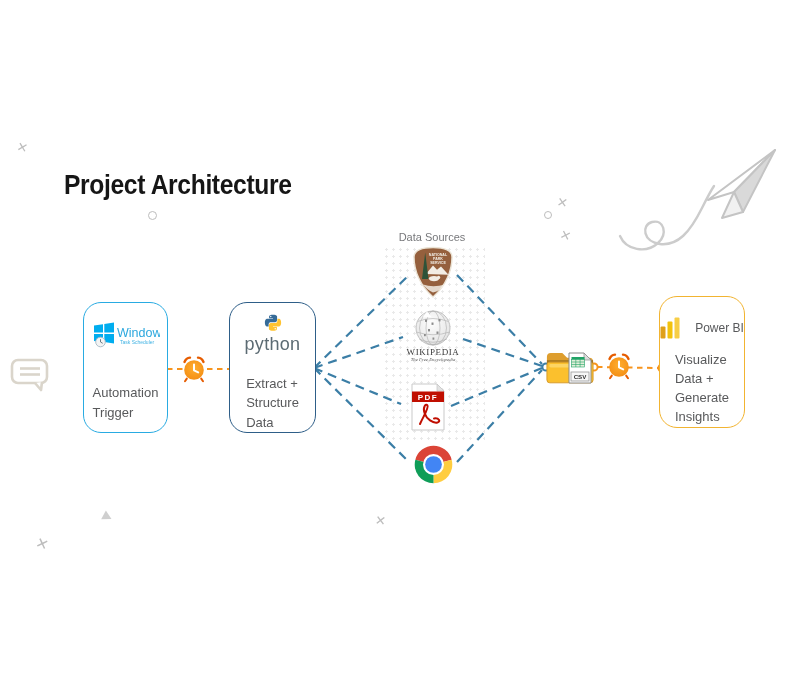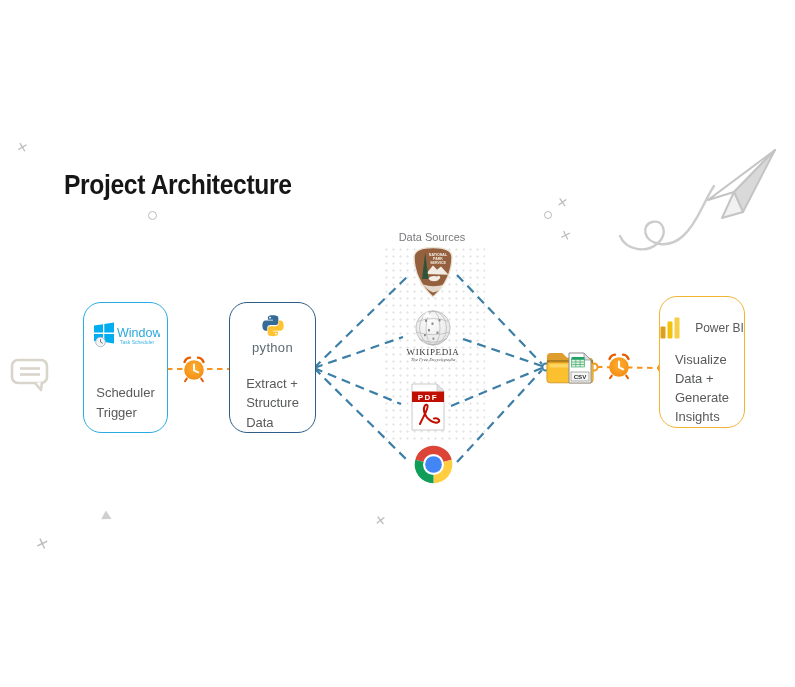--- a/index.html
+++ b/index.html
@@ -22,21 +22,21 @@
   .node { position:absolute; background:#fff; border:1.6px solid; border-radius:18px;
           display:flex; flex-direction:column; align-items:center; z-index:2; }
   #box-scheduler { left:83px;  top:302px; width:85px; height:131px; border-color:#29ABE2; }
   #box-python    { left:229px; top:302px; width:87px; height:131px; border-color:#2E5E88; }
   #box-powerbi   { left:659px; top:296px; width:86px; height:132px; border-color:#F2B431; }
   .node-label { font-size:13px; color:#58595B; line-height:1.5; text-align:left; white-space:pre-line; }
   #box-scheduler .node-label { margin-top:34px; }
   #box-python .node-label { margin-top:19px; }
   #box-powerbi .node-label { margin-top:12px; line-height:1.45; }
   .brand-row { display:flex; align-items:center; gap:14px; }
-  .python-word { font-size:13px; color:#5C6B73; margin-top:1px; letter-spacing:.3px; }
+  .python-word { font-size:18px; color:#5C6B73; margin-top:1px; letter-spacing:.3px; }
   .pbi-word { font-size:12px; color:#58595B; }
 
   .sources-heading { position:absolute; left:384px; top:231px; width:96px; text-align:center;
                      font-size:11px; font-weight:400; color:#77787B; z-index:2; }
 
   .abs { position:absolute; z-index:2; }
   .z3 { z-index:3; }
 
   
   .cross { position:absolute; color:#BDBDBD; font-size:13px; z-index:1; line-height:1; }
@@ -87,21 +87,21 @@
         <path d="M2 15 H11 V23.4 L2 22 Z"></path>
         <path d="M12.3 15 H22 V24.5 L12.3 23 Z"></path>
       </g>
       <g>
         <circle cx="8.5" cy="23" r="4.8" fill="#F4F4F4" stroke="#A5B8C4" stroke-width=".9"></circle>
         <path d="M8.5 20.2 V23 L10.7 24.3" stroke="#6B7C86" stroke-width="1" fill="none"></path>
       </g>
       <text x="25" y="17.5" font-size="12.5" fill="#2BA7DE">Windows</text>
       <text x="28" y="24.5" font-size="5" fill="#3FB2E3">Task Scheduler</text>
     </svg>
-    <div class="node-label">Scheduler
+    <div class="node-label">Automation
 Trigger</div>
   </div>
 
   <svg class="abs" style="left:181px; top:355px" width="26" height="28" viewBox="0 0 26 28">
     <defs>
         <radialGradient id="ck1" cx="50%" cy="40%" r="70%">
       <stop offset="0%" stop-color="#FFAE2E"></stop>
           <stop offset="100%" stop-color="#F28A12"></stop>
     </radialGradient>
       </defs>

